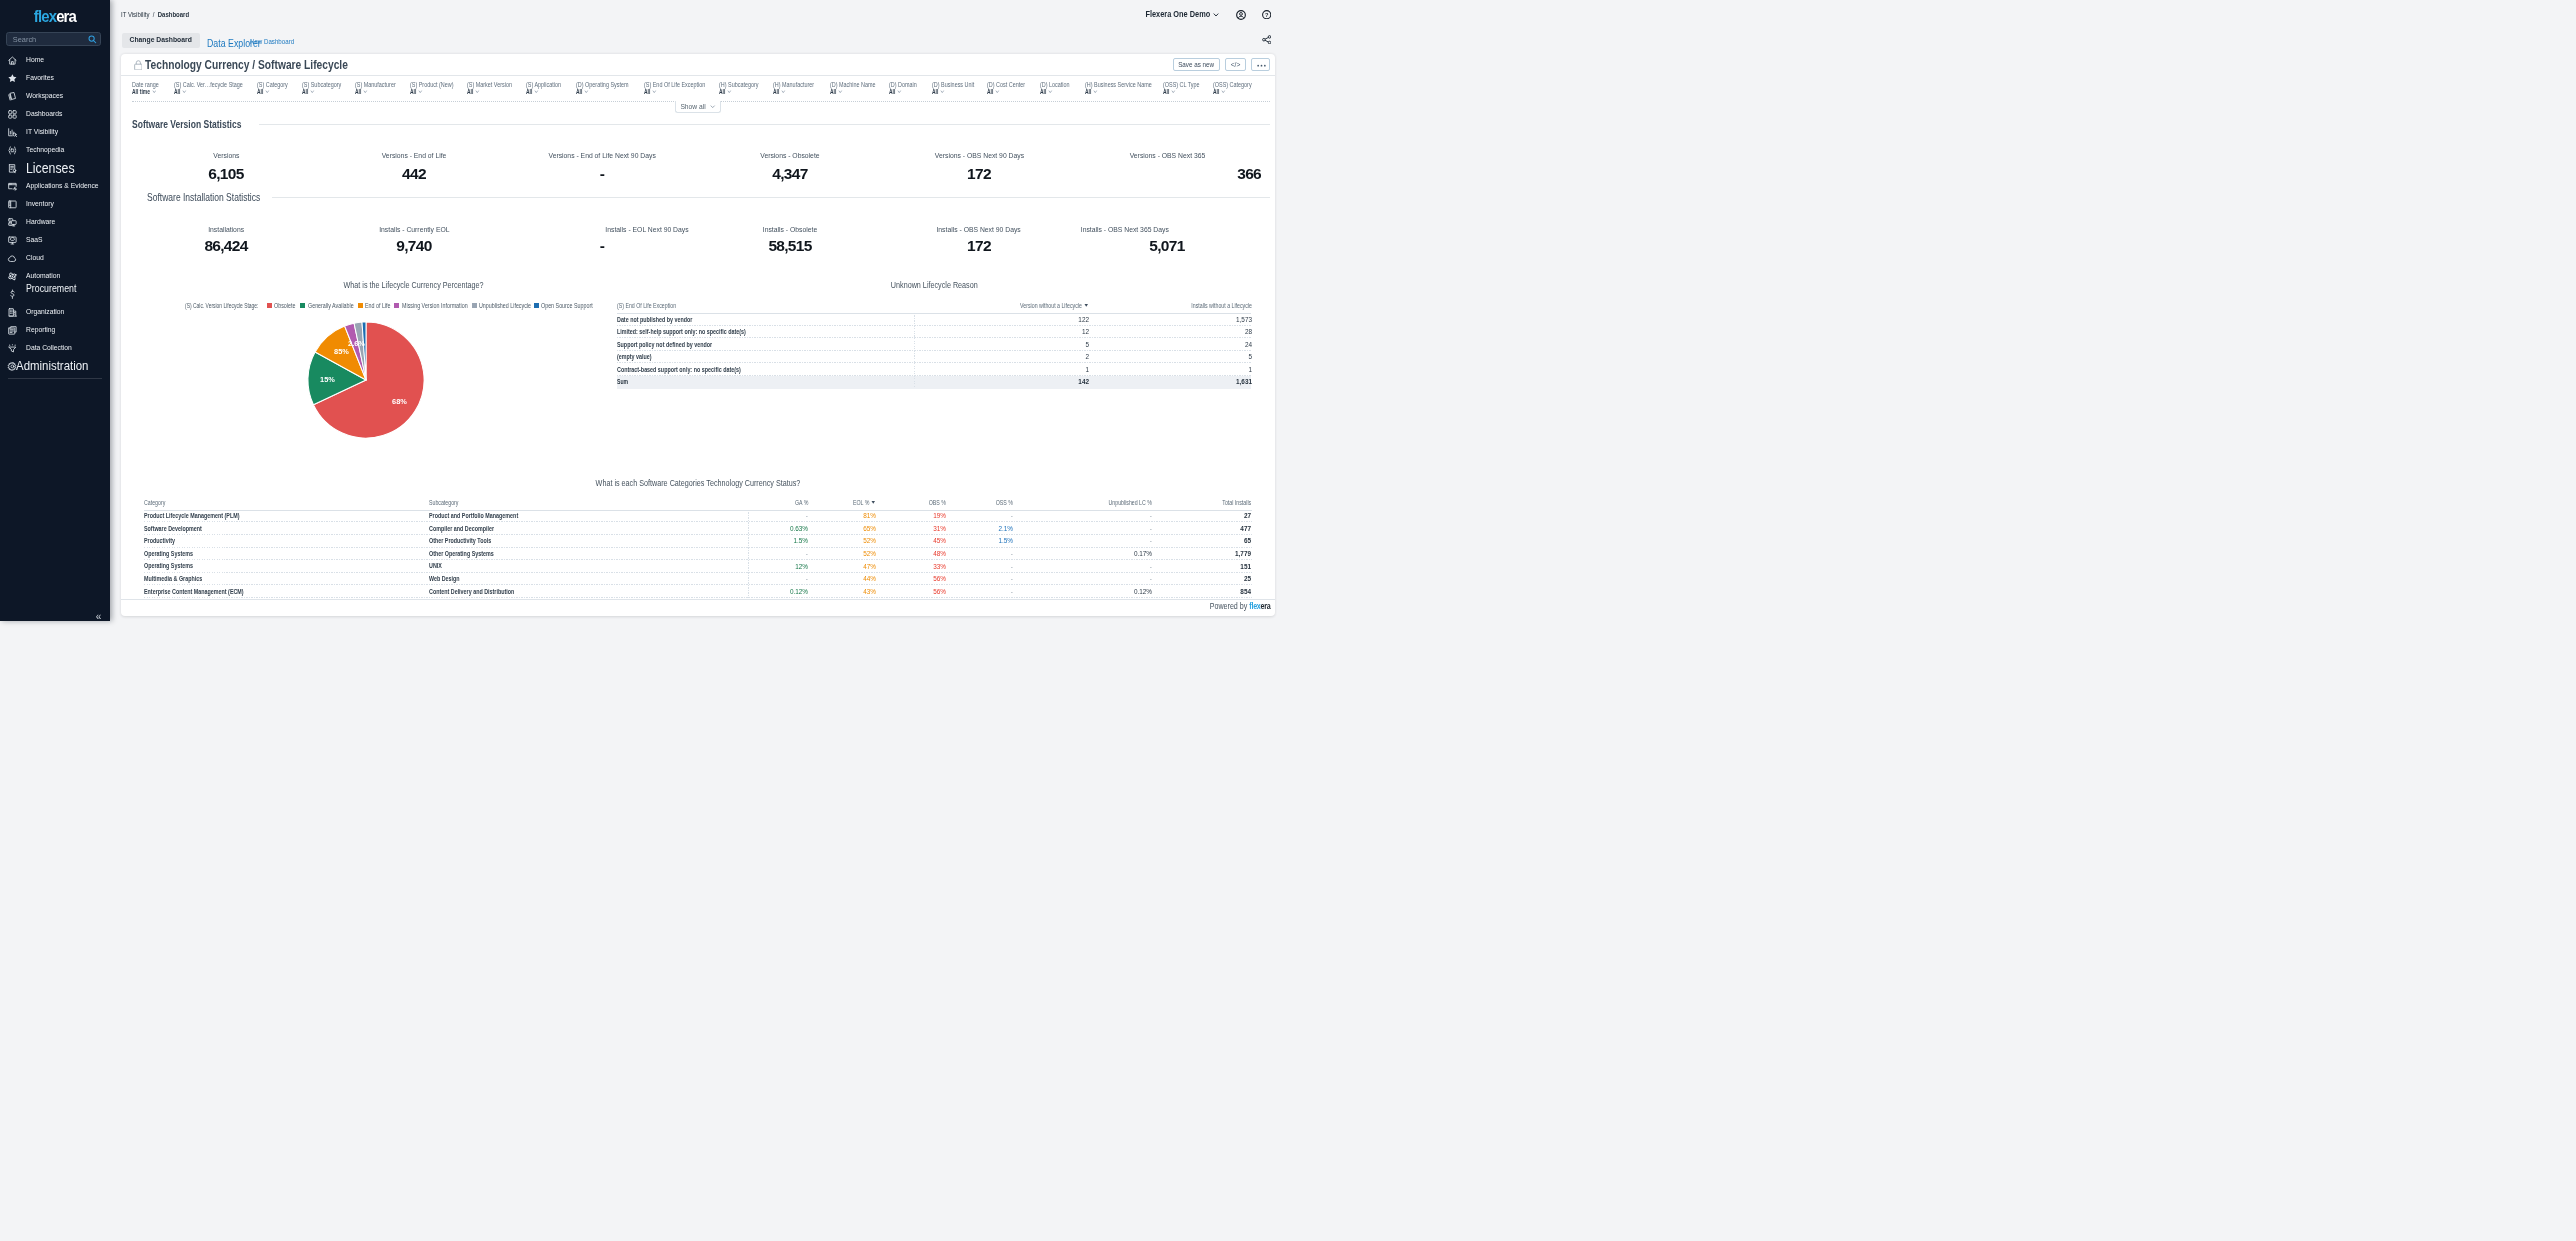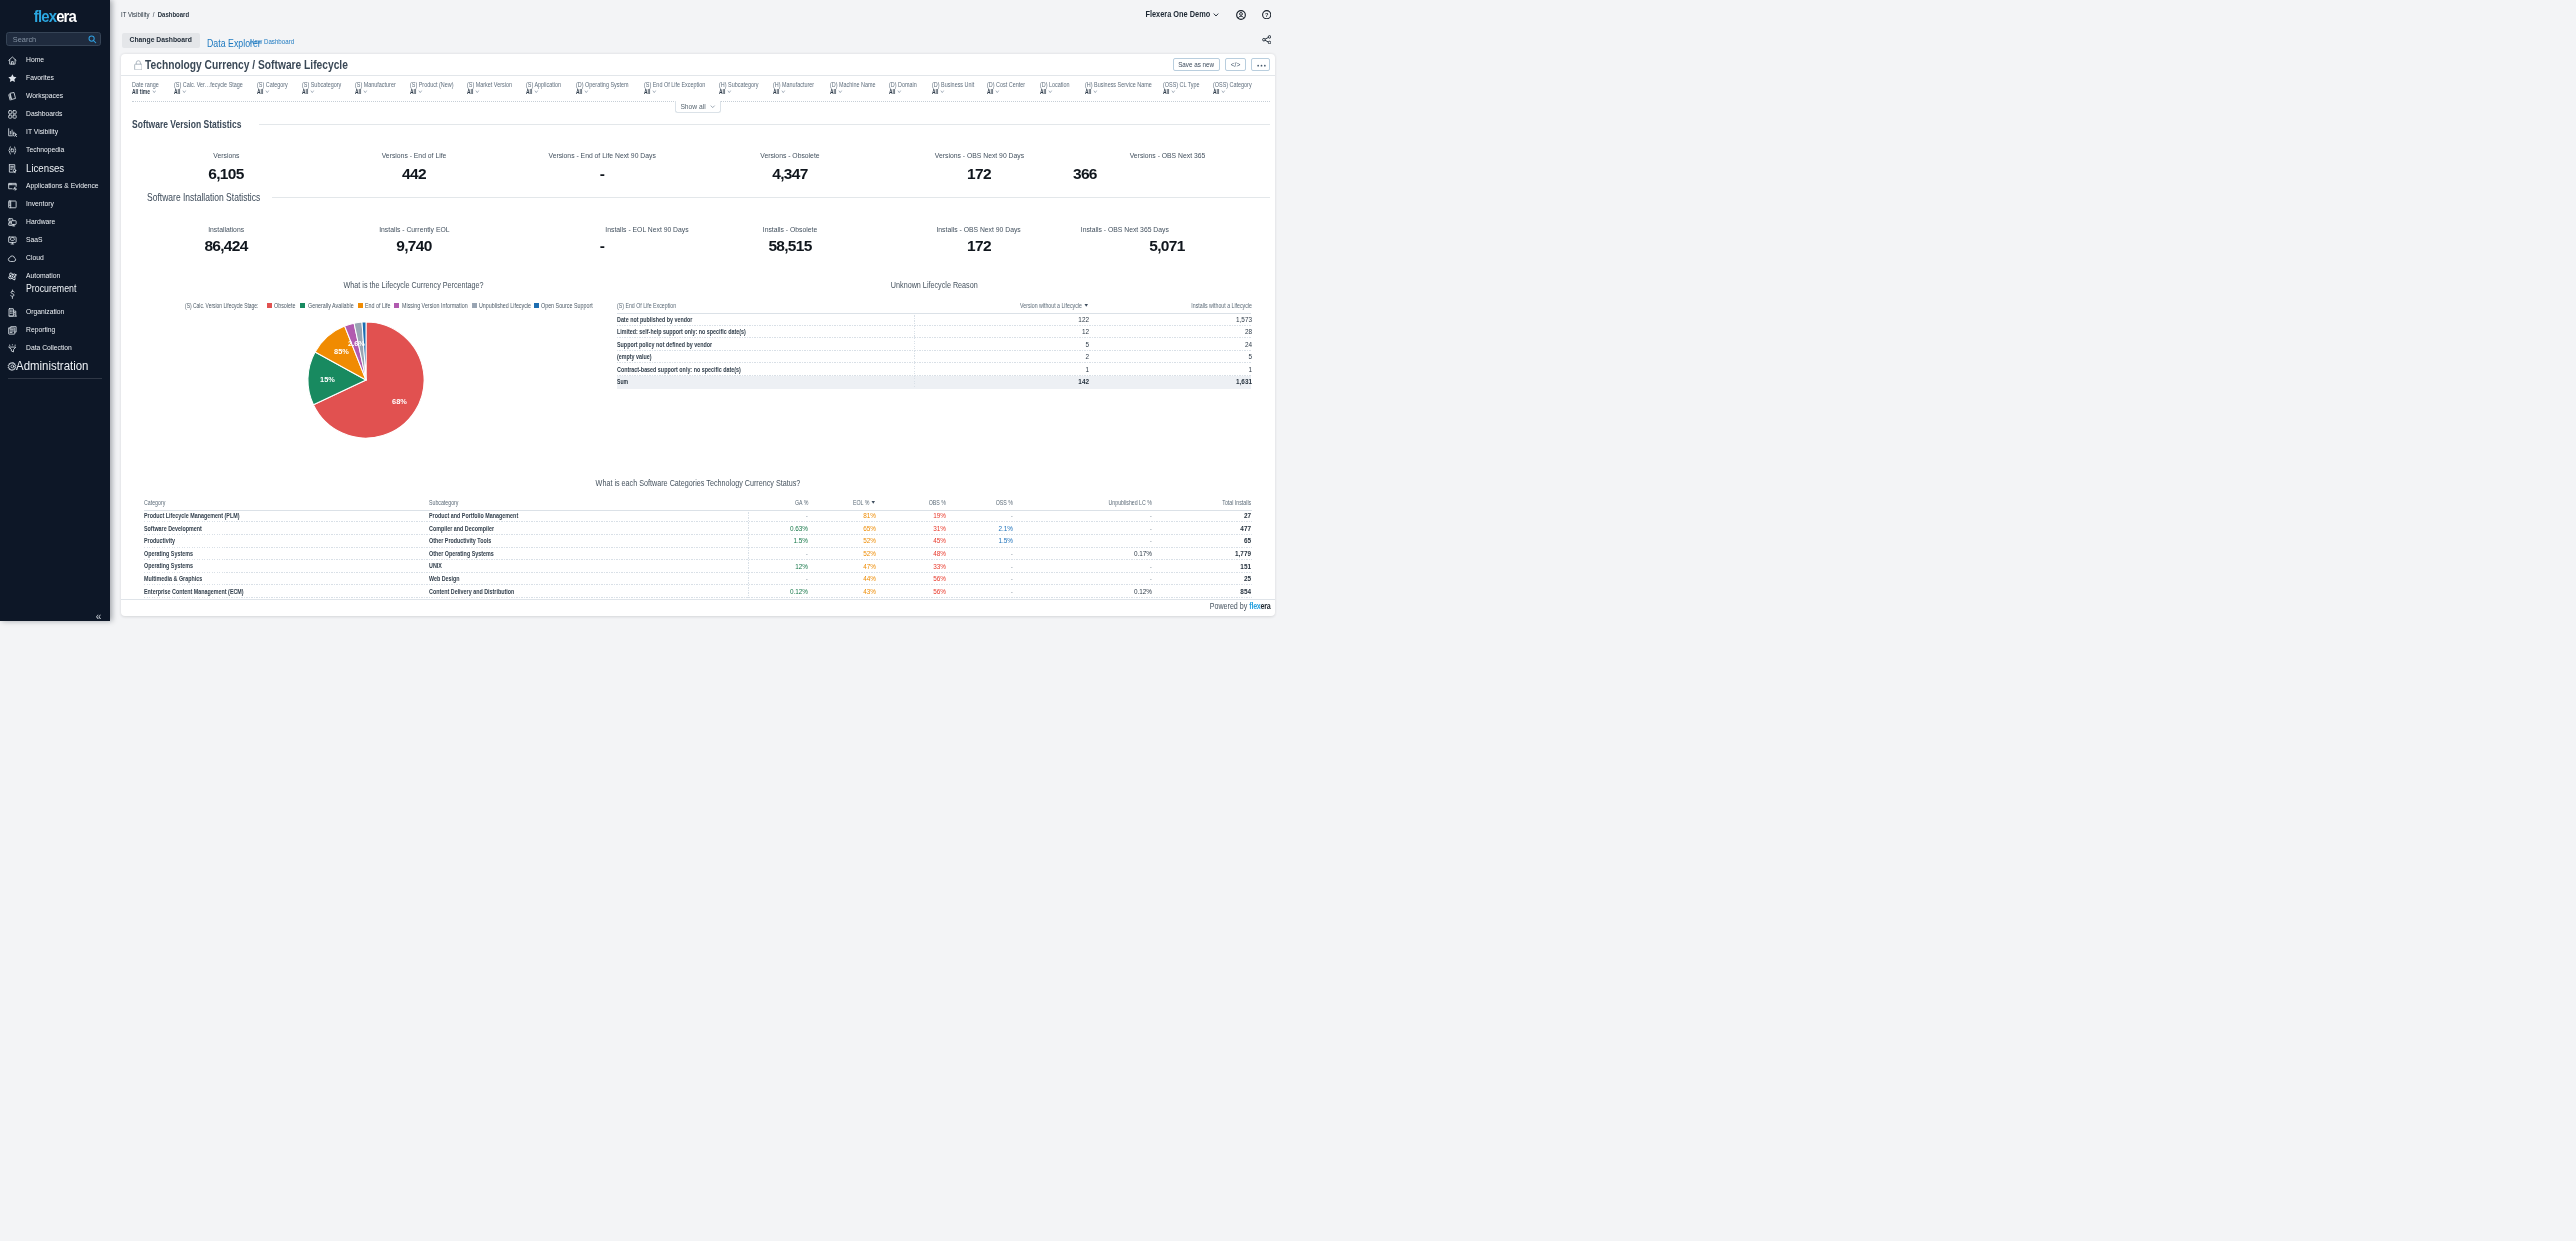--- a/index.html
+++ b/index.html
@@ -58,21 +58,21 @@
       <path d="M11 2.5 C12.6 2.5 11.6 8 13.5 8 C11.6 8 12.6 13.5 11 13.5" fill="none" stroke="#dde3ea" stroke-width="1.25" stroke-linecap="round" stroke-linejoin="round"></path>
       <rect x="6" y="6" width="4" height="4" rx="0.5" fill="none" stroke="#dde3ea" stroke-width="1.25" stroke-linecap="round" stroke-linejoin="round"></rect>
     </svg>
     <div style="position:absolute;left:25.5px;top:145px;line-height:10.8px;font-size:7.7px;color:#eef2f6;white-space:nowrap"><span class="cx88">Technopedia</span></div>
     <svg style="position:absolute;left:7.4px;top:163px" width="10.8" height="10.8" viewBox="0 0 16 16">
       <path d="M3.5 2.5 H11.5 V8.5 M3.5 2.5 V13.5 H8.5" fill="none" stroke="#dde3ea" stroke-width="1.25" stroke-linecap="round" stroke-linejoin="round"></path>
       <path d="M5.5 5 H9.5 M5.5 7.2 H9.5 M5.5 9.4 H7.5" fill="none" stroke="#dde3ea" stroke-width="1.25" stroke-linecap="round" stroke-linejoin="round"></path>
       <circle cx="11.2" cy="11" r="1.8" fill="none" stroke="#dde3ea" stroke-width="1.25" stroke-linecap="round" stroke-linejoin="round"></circle>
       <path d="M10.3 12.5 V14.5 L11.2 13.7 L12.1 14.5 V12.5" fill="none" stroke="#dde3ea" stroke-width="1.25" stroke-linecap="round" stroke-linejoin="round"></path>
     </svg>
-    <div style="position:absolute;left:25.5px;top:163px;line-height:10.8px;font-size:11px;color:#eef2f6;white-space:nowrap"><span class="cx88">Licenses</span></div>
+    <div style="position:absolute;left:25.5px;top:163px;line-height:10.8px;font-size:14px;color:#eef2f6;white-space:nowrap"><span class="cx88">Licenses</span></div>
     <svg style="position:absolute;left:7.4px;top:181px" width="10.8" height="10.8" viewBox="0 0 16 16">
       <path d="M13.5 8 V3.5 H2.5 V11.5 H7.5 M2.5 5.5 H13.5" fill="none" stroke="#dde3ea" stroke-width="1.25" stroke-linecap="round" stroke-linejoin="round"></path>
       <circle cx="4.2" cy="4.5" r="0.08" fill="none" stroke="#dde3ea" stroke-width="1.25" stroke-linecap="round" stroke-linejoin="round"></circle>
       <circle cx="6" cy="4.5" r="0.08" fill="none" stroke="#dde3ea" stroke-width="1.25" stroke-linecap="round" stroke-linejoin="round"></circle>
       <path d="M9.2 12.2 C9.2 10.4 12.8 10.4 12.8 12.2 M11 9.4 C12.2 9.4 13.6 10 13.6 12.8 M11 11 C11.6 11 12 11.4 12 13.6" fill="none" stroke="#dde3ea" stroke-width="1.25" stroke-linecap="round" stroke-linejoin="round"></path>
     </svg>
     <div style="position:absolute;left:25.5px;top:181px;line-height:10.8px;font-size:7.7px;color:#eef2f6;white-space:nowrap"><span class="cx88">Applications &amp; Evidence</span></div>
     <svg style="position:absolute;left:7.4px;top:199px" width="10.8" height="10.8" viewBox="0 0 16 16">
       <rect x="2.5" y="3" width="11" height="10" rx="0.8" fill="none" stroke="#dde3ea" stroke-width="1.25" stroke-linecap="round" stroke-linejoin="round"></rect>
       <path d="M5.5 3 V13 M3.8 5.5 H4.8 M3.8 7.5 H4.8 M3.8 9.5 H4.8" fill="none" stroke="#dde3ea" stroke-width="1.25" stroke-linecap="round" stroke-linejoin="round"></path>
@@ -271,21 +271,21 @@
     <div style="position:absolute;left:11px;top:111px;width:188px;text-align:center;font-size:15.5px;font-weight:bold;letter-spacing:-0.7px;color:#10161d">6,105</div>
     <div style="position:absolute;left:199px;top:97px;width:188px;text-align:center;font-size:8px;color:#42505e"><span class="cx85c">Versions - End of Life</span></div>
     <div style="position:absolute;left:199px;top:111px;width:188px;text-align:center;font-size:15.5px;font-weight:bold;letter-spacing:-0.7px;color:#10161d">442</div>
     <div style="position:absolute;left:387px;top:97px;width:188px;text-align:center;font-size:8px;color:#42505e"><span class="cx85c">Versions - End of Life Next 90 Days</span></div>
     <div style="position:absolute;left:387px;top:111px;width:188px;text-align:center;font-size:15.5px;font-weight:bold;letter-spacing:-0.7px;color:#10161d">-</div>
     <div style="position:absolute;left:575px;top:97px;width:188px;text-align:center;font-size:8px;color:#42505e"><span class="cx85c">Versions - Obsolete</span></div>
     <div style="position:absolute;left:575px;top:111px;width:188px;text-align:center;font-size:15.5px;font-weight:bold;letter-spacing:-0.7px;color:#10161d">4,347</div>
     <div style="position:absolute;left:764px;top:97px;width:188px;text-align:center;font-size:8px;color:#42505e"><span class="cx85c">Versions - OBS Next 90 Days</span></div>
     <div style="position:absolute;left:764px;top:111px;width:188px;text-align:center;font-size:15.5px;font-weight:bold;letter-spacing:-0.7px;color:#10161d">172</div>
     <div style="position:absolute;left:952px;top:97px;width:188px;text-align:center;font-size:8px;color:#42505e"><span class="cx85c">Versions - OBS Next 365</span></div>
-    <div style="position:absolute;left:952px;top:111px;width:188px;text-align:left;font-size:15.5px;font-weight:bold;letter-spacing:-0.7px;color:#10161d">366</div>
+    <div style="position:absolute;left:952px;top:111px;width:188px;text-align:right;font-size:15.5px;font-weight:bold;letter-spacing:-0.7px;color:#10161d">366</div>
 
   <div style="position:absolute;left:26px;top:138px;font-size:10.4px;font-weight:normal;color:#3c4a59;white-space:nowrap"><span class="cx82">Software Installation Statistics</span></div>
   <div style="position:absolute;left:151px;top:143px;width:998px;border-top:0.7px solid #e3e7ea"></div>
   <div style="position:absolute;left:11px;top:171px;width:188px;text-align:center;font-size:8px;color:#42505e"><span class="cx85c">Installations</span></div>
     <div style="position:absolute;left:11px;top:183px;width:188px;text-align:center;font-size:15.5px;font-weight:bold;letter-spacing:-0.7px;color:#10161d">86,424</div>
     <div style="position:absolute;left:199px;top:171px;width:188px;text-align:center;font-size:8px;color:#42505e"><span class="cx85c">Installs - Currently EOL</span></div>
     <div style="position:absolute;left:199px;top:183px;width:188px;text-align:center;font-size:15.5px;font-weight:bold;letter-spacing:-0.7px;color:#10161d">9,740</div>
     <div style="position:absolute;left:387px;top:171px;width:188px;text-align:right;font-size:8px;color:#42505e"><span class="cx85c">Installs - EOL Next 90 Days</span></div>
     <div style="position:absolute;left:387px;top:183px;width:188px;text-align:center;font-size:15.5px;font-weight:bold;letter-spacing:-0.7px;color:#10161d">-</div>
     <div style="position:absolute;left:575px;top:171px;width:188px;text-align:center;font-size:8px;color:#42505e"><span class="cx85c">Installs - Obsolete</span></div>

